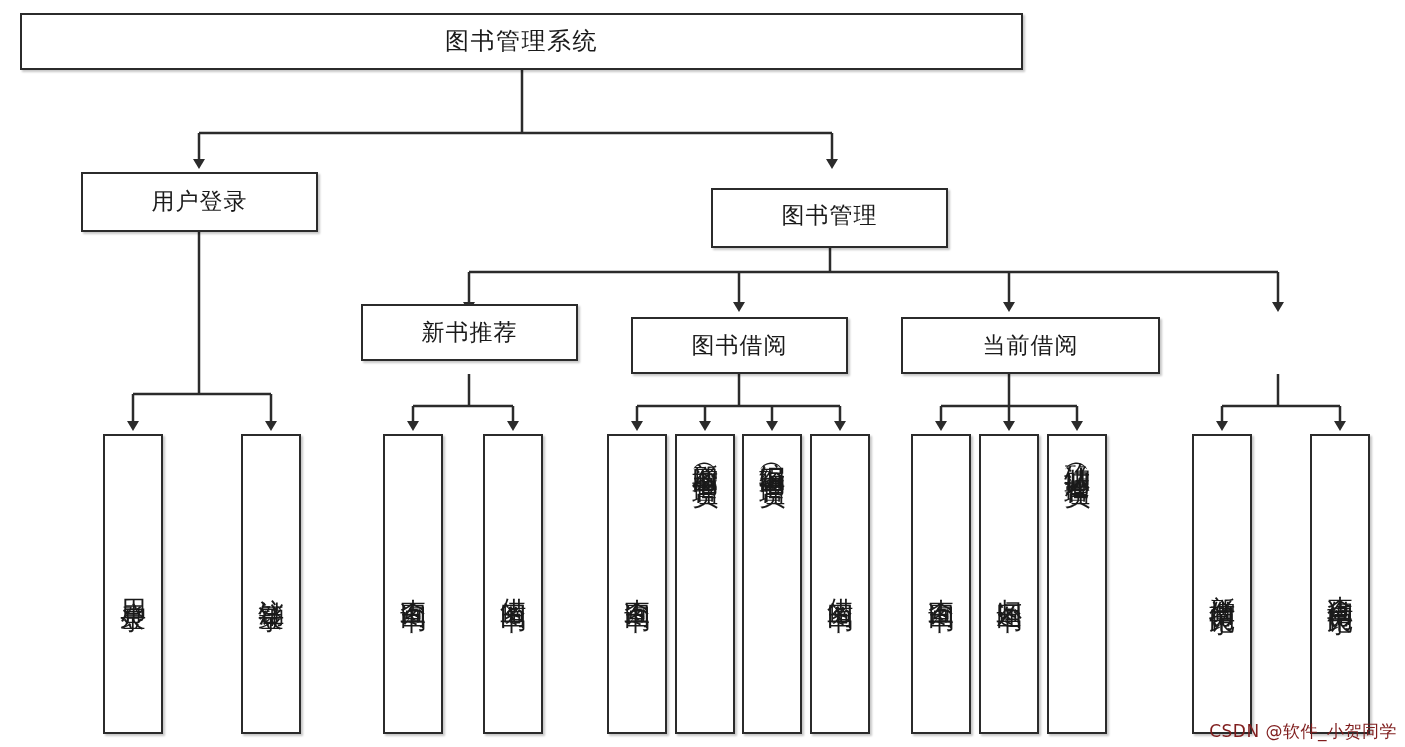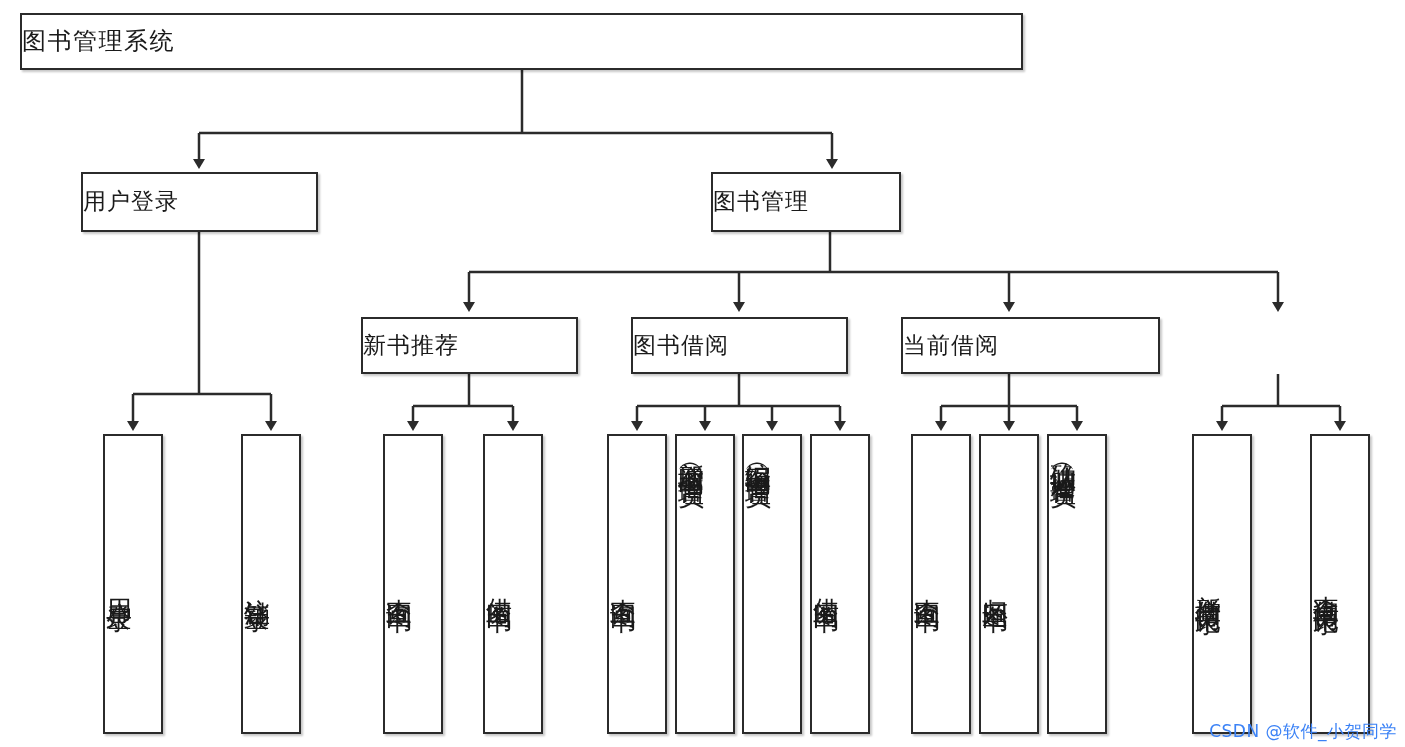--- a/index.html
+++ b/index.html
@@ -22,20 +22,21 @@
     pointer-events:none;
   }
   .node{
     position:absolute;
     box-sizing:border-box;
     background:#ffffff;
     border:2px solid #2b2b2b;
     box-shadow:2px 2px 2px rgba(0,0,0,0.22);
     display:flex;
     align-items:center;
+    justify-content:center;
     color:#1a1a1a;
     z-index:2;
   }
   .node .lbl{
     display:block;
     text-align:center;
     line-height:1.18;
     white-space:nowrap;
   }
   
@@ -59,21 +60,21 @@
   }
   .node.v.mid{
     align-items:center;
     padding-top:0;
   }
   .watermark{
     position:absolute;
     right:8px;
     bottom:4px;
     font-size:17px;
-    color:#3b82f6;
+    color:#7f1d1d;
     letter-spacing:0.5px;
     z-index:5;
     white-space:nowrap;
     text-align:center;
   }
 </style>
 </head>
 <body>
 
 <div id="canvas">
@@ -128,25 +129,25 @@
     </g>
   </svg>
 
   <div class="node h root" style="left:20px;top:13px;width:1003px;height:57px;">
     <span class="lbl">图书管理系统</span>
   </div>
 
   <div class="node h" style="left:81px;top:172px;width:237px;height:60px;">
     <span class="lbl">用户登录</span>
   </div>
-  <div class="node h" style="left:711px;top:172px;width:190px;height:60px;">
+  <div class="node h" style="left:711px;top:188px;width:237px;height:60px;font-family:Liberation Mono, monospace;">
     <span class="lbl">图书管理</span>
   </div>
 
-  <div class="node h" style="left:361px;top:317px;width:217px;height:57px;">
+  <div class="node h" style="left:361px;top:304px;width:217px;height:57px;">
     <span class="lbl">新书推荐</span>
   </div>
   <div class="node h" style="left:631px;top:317px;width:217px;height:57px;">
     <span class="lbl">图书借阅</span>
   </div>
   <div class="node h" style="left:901px;top:317px;width:259px;height:57px;">
     <span class="lbl">当前借阅</span>
   </div>
 
   <div class="node v mid" style="left:103px;top:434px;width:60px;height:300px;">

